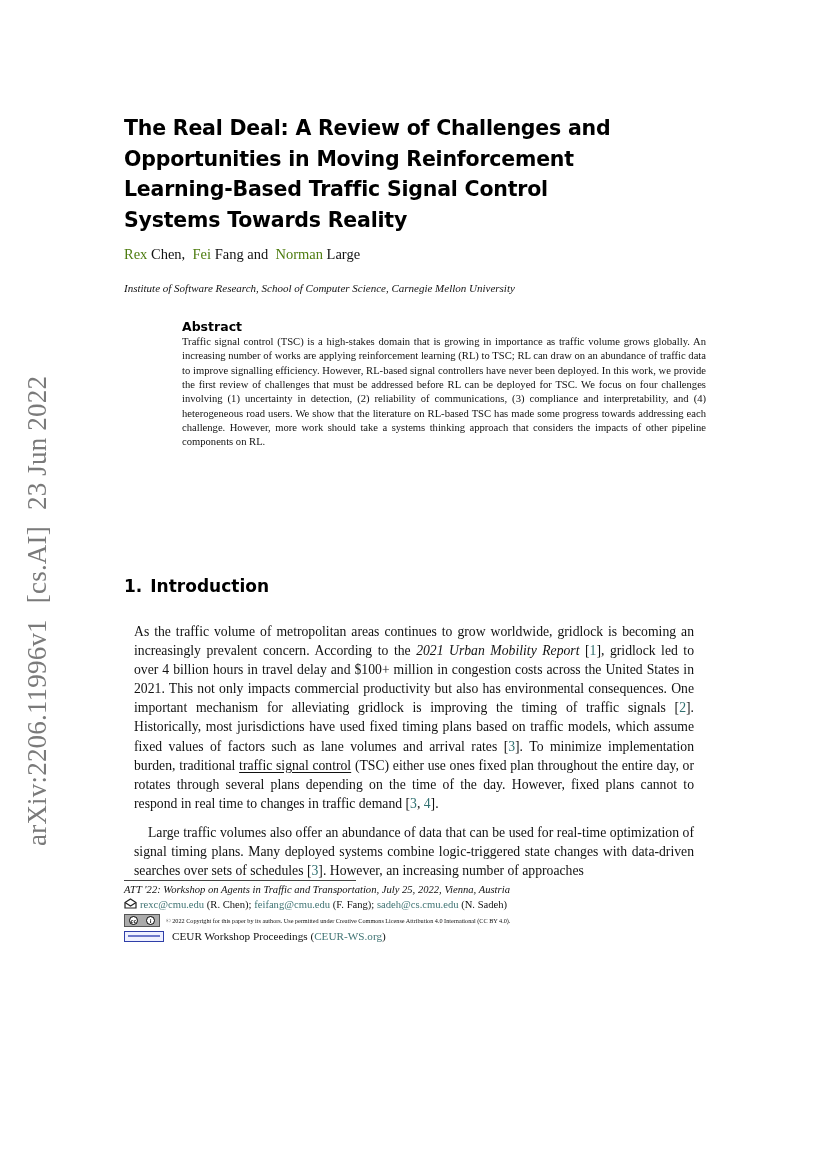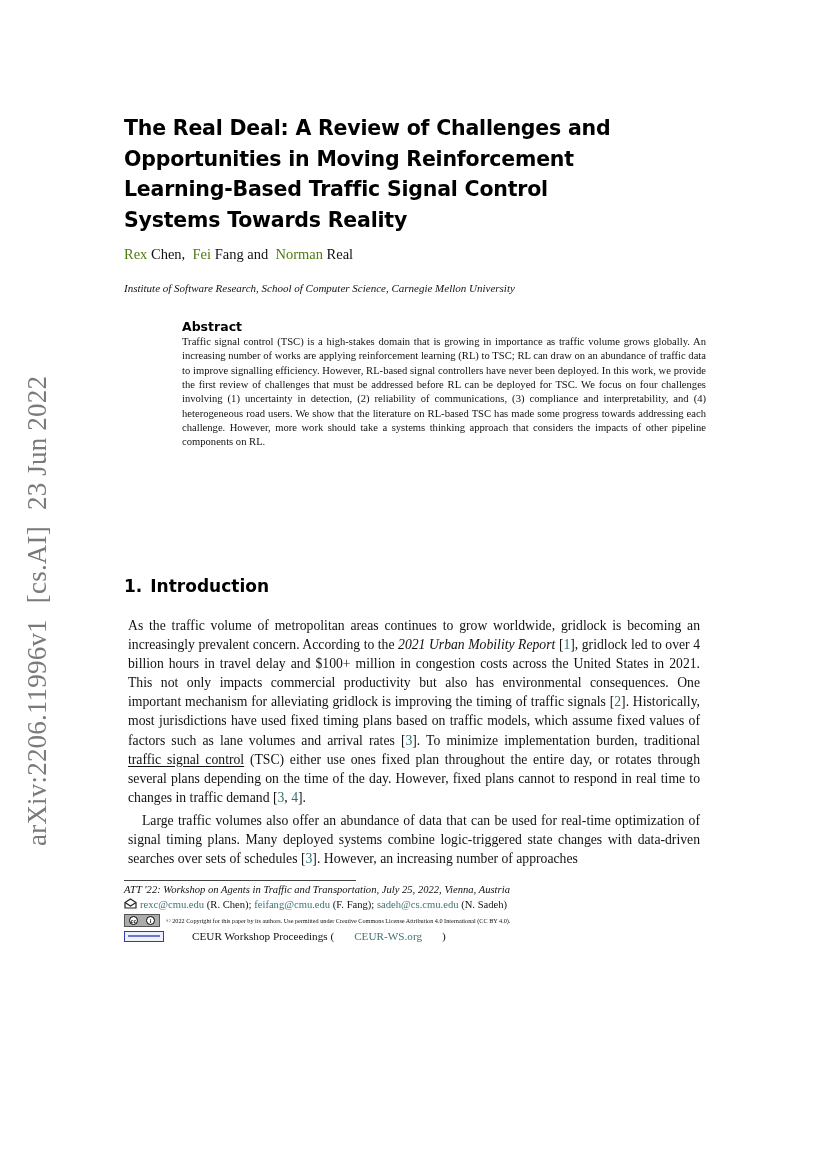--- a/index.html
+++ b/index.html
@@ -41,32 +41,32 @@
   .section-heading {
     position: absolute; left: 124px; top: 576px; margin: 0;
     font-family: "DejaVu Sans", sans-serif; font-weight: bold; font-size: 17px; color: #000;
   }
   .section-heading .num { margin-right: 8px; }
 
   .body-text {
     position: absolute; left: 124px; top: 612px; width: 580px;
     font-size: 13.7px; line-height: 19.1px; text-align: justify;
   }
-  .body-text p { margin: 4px; }
+  .body-text p { margin: 10px; }
   .body-text p + p { text-indent: 14px; }
   .cite { color: #2f6f6f; }
   .underline { text-decoration: underline; text-underline-offset: 2px; }
 
   .footnote-rule { position: absolute; left: 124px; top: 880px; width: 232px; height: 1px; background: #444; }
   .footnote { position: absolute; left: 124px; font-size: 10.6px; white-space: nowrap; }
   .fn-venue { top: 884px; font-style: italic; }
   .fn-emails { top: 898px; text-align: center; }
   .fn-emails .email { color: #3f7373; }
   .fn-cc { top: 914px; font-size: 6.2px; display: flex; align-items: center; }
-  .fn-ceur { top: 930px; font-size: 11.2px; display: flex; align-items: center; gap: 20px; }
+  .fn-ceur { top: 930px; font-size: 11.2px; display: flex; align-items: center; }
   .fn-ceur .link { color: #3f7373; }
 
   .mail-icon { display: inline-block; width: 13px; height: 11px; vertical-align: -1px; margin-right: 3px; }
   .cc-badge {
     display: inline-flex; width: 36px; height: 13px; border: 1px solid #555; background: #ababab;
     margin-right: 6px; align-items: center; justify-content: space-around; box-sizing: border-box;
   }
   .cc-badge .c {
     width: 9px; height: 9px; border-radius: 50%; border: 1px solid #000; background: #fff;
     font-size: 5px; line-height: 9px; text-align: center; font-family: "DejaVu Sans", sans-serif; font-weight: bold; box-sizing: border-box;
@@ -82,21 +82,21 @@
 </head>
 <body>
 
 <div class="arxiv-stamp">
   <span>arXiv:2206.11996v1</span><span>[cs.AI]</span><span>23 Jun 2022</span>
 </div>
 
 <h1 class="title">The Real Deal: A Review of Challenges and Opportunities in Moving Reinforcement Learning-Based Traffic Signal Control Systems Towards Reality</h1>
 
 <div class="authors">
-  <span><span class="first">Rex</span> <span class="last">Chen</span><span class="last" style="white-space:pre">,  </span></span><span><span class="first">Fei</span> <span class="last">Fang</span><span class="last" style="white-space:pre"> and  </span></span><span><span class="first">Norman</span> <span class="last">Real</span></span>
+  <span><span class="first">Rex</span> <span class="last">Chen</span><span class="last" style="white-space:pre">,  </span></span><span><span class="first">Fei</span> <span class="last">Fang</span><span class="last" style="white-space:pre"> and  </span></span><span><span class="first">Norman</span> <span class="last">Large</span></span>
 </div>
 
 <div class="affiliation">Institute of Software Research, School of Computer Science, Carnegie Mellon University</div>
 
 <div class="abstract-block">
   <h3 class="block-heading">Abstract</h3>
   <p class="block-text">Traffic signal control (TSC) is a high-stakes domain that is growing in importance as traffic volume grows globally. An increasing number of works are applying reinforcement learning (RL) to TSC; RL can draw on an abundance of traffic data to improve signalling efficiency. However, RL-based signal controllers have never been deployed. In this work, we provide the first review of challenges that must be addressed before RL can be deployed for TSC. We focus on four challenges involving (1) uncertainty in detection, (2) reliability of communications, (3) compliance and interpretability, and (4) heterogeneous road users. We show that the literature on RL-based TSC has made some progress towards addressing each challenge. However, more work should take a systems thinking approach that considers the impacts of other pipeline components on RL.</p>
 </div>
 
 <div class="keywords-block">

